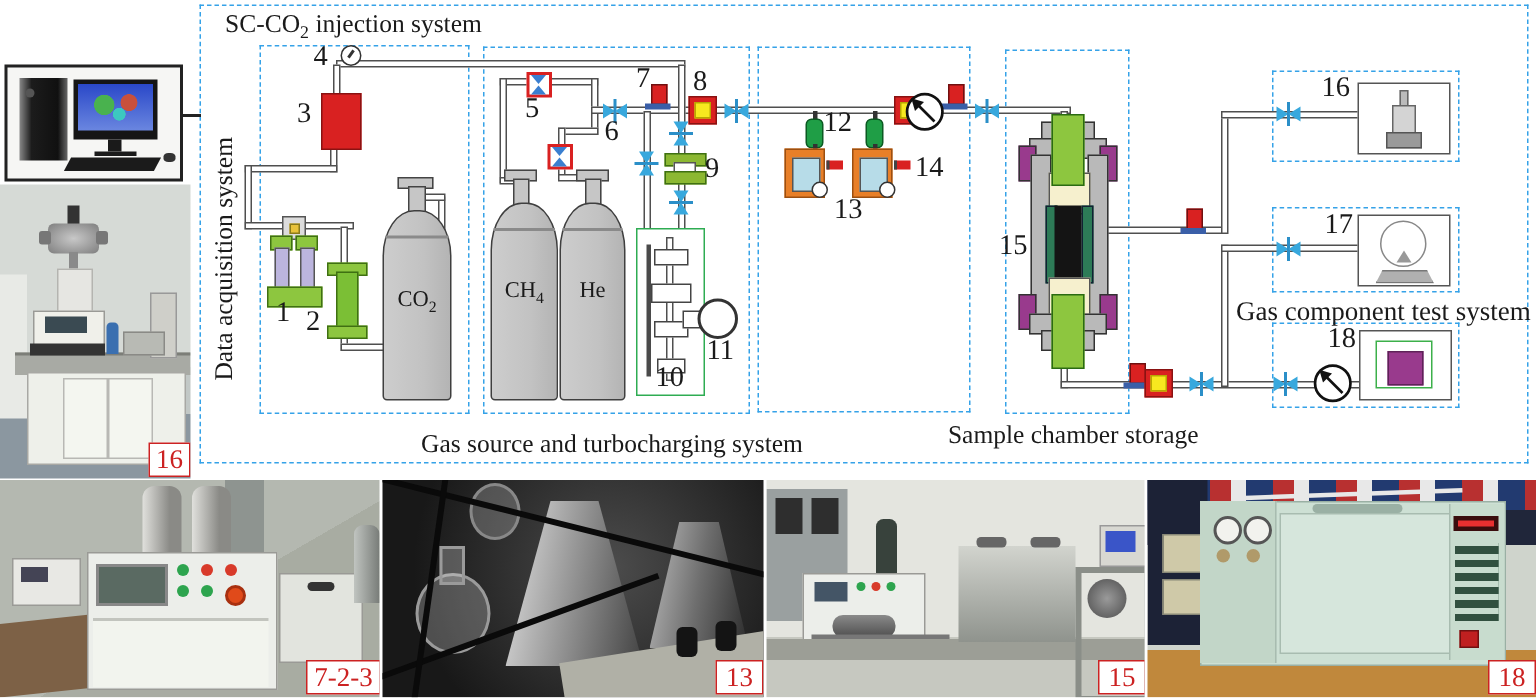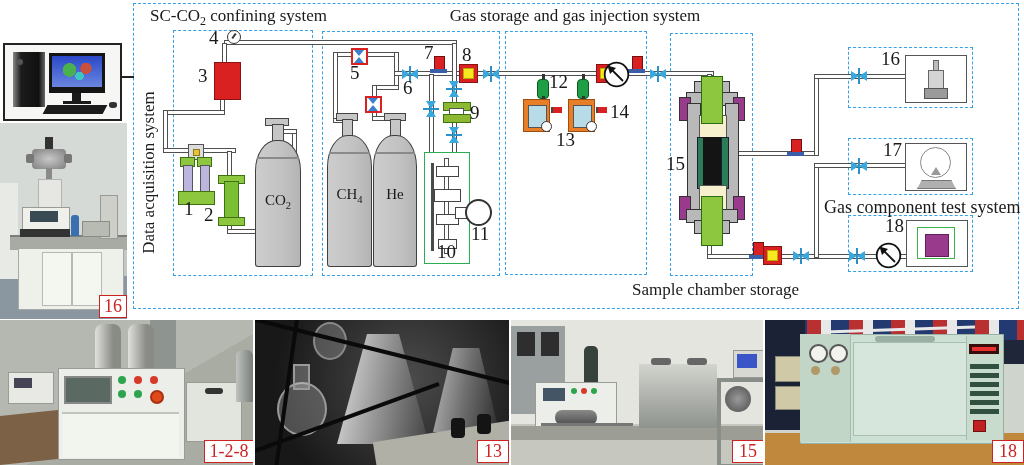--- a/index.html
+++ b/index.html
@@ -54,23 +54,23 @@
   <div class="dash" style="left:133px;top:3px;width:886px;height:306px"></div>
 
   <div class="dash" style="left:173px;top:30px;width:140px;height:246px"></div>
   <div class="dash" style="left:322px;top:31px;width:178px;height:245px"></div>
   <div class="dash" style="left:505px;top:31px;width:142px;height:244px"></div>
   <div class="dash" style="left:670px;top:33px;width:83px;height:243px"></div>
   <div class="dash" style="left:848px;top:47px;width:125px;height:61px"></div>
   <div class="dash" style="left:848px;top:138px;width:125px;height:57px"></div>
   <div class="dash" style="left:848px;top:215px;width:125px;height:57px"></div>
 
-  <div class="ttl" style="left:150px;top:6px"><span>SC-CO</span><sub>2</sub><span> confining system</span></div>
-  <div class="ttl" style="left:425px;top:6px;width:300px">Gas storage and gas injection system</div>
+  <div class="ttl" style="left:150px;top:6px"><span>SC-CO</span><sub>2</sub><span> injection system</span></div>
   <div class="ttl" style="left:824px;top:197px;width:180px;font-size:18px">Gas component test system</div>
+  <div class="ttl" style="left:258px;top:286px;width:300px">Gas source and turbocharging system</div>
   <div class="ttl" style="left:628px;top:280px;width:175px">Sample chamber storage</div>
   <div class="ttl" style="left:29px;top:163px;width:240px;transform:rotate(-90deg)">Data acquisition system</div>
 
   <div class="p" style="left:224px;top:40px;width:233px;height:5px"></div>
   <div class="p" style="left:222px;top:43px;width:5px;height:21px"></div>
   <div class="p" style="left:220px;top:98px;width:5px;height:17px"></div>
   <div class="p" style="left:163px;top:110px;width:62px;height:5px"></div>
   <div class="p" style="left:163px;top:110px;width:5px;height:43px"></div>
   <div class="p" style="left:163px;top:148px;width:73px;height:5px"></div>
   <div class="p" style="left:227px;top:151px;width:5px;height:27px"></div>
@@ -308,21 +308,21 @@
     <div class="f" style="left:118px;top:56px;width:8px;height:8px;border-radius:50%;background:#2da44e"></div>
     <div class="f" style="left:134px;top:56px;width:8px;height:8px;border-radius:50%;background:#d83a2a"></div>
     <div class="f" style="left:150px;top:56px;width:8px;height:8px;border-radius:50%;background:#d83a2a"></div>
     <div class="f" style="left:118px;top:70px;width:8px;height:8px;border-radius:50%;background:#2da44e"></div>
     <div class="f" style="left:134px;top:70px;width:8px;height:8px;border-radius:50%;background:#2da44e"></div>
     <div class="f" style="left:150px;top:70px;width:10px;height:10px;border-radius:50%;background:#e04a1a;border:2px solid #a83010"></div>
     <div class="f" style="left:62px;top:92px;width:117px;height:44px;background:#f2f4ee;border-top:2px solid #c2c4be"></div>
     <div class="f" style="left:186px;top:62px;width:54px;height:58px;background:#e2e4de;border:1px solid #9a9a96"></div>
     <div class="f" style="left:205px;top:68px;width:18px;height:6px;background:#333;border-radius:3px"></div>
     <div class="f" style="left:236px;top:30px;width:17px;height:52px;background:linear-gradient(90deg,#c0c4c0,#787c78);border-radius:6px 6px 0 0"></div>
-    <div class="plabel" style="left:204px;top:120px;width:48px;height:21px">1-2-8</div>
+    <div class="plabel" style="left:204px;top:120px;width:48px;height:21px">7-2-3</div>
   </div>
 
   <div class="photo" style="left:255px;top:320px;width:254px;height:145px;background:radial-gradient(circle at 60% 40%,#4c4c4c,#181818 75%)">
     <div class="f" style="left:78px;top:14px;width:100px;height:110px;background:linear-gradient(100deg,#e8e8e8,#9a9a9a 45%,#3c3c3c);clip-path:polygon(34% 0,66% 0,96% 100%,4% 100%)"></div>
     <div class="f" style="left:178px;top:28px;width:66px;height:84px;background:linear-gradient(100deg,#bcbcbc,#6e6e6e 50%,#2c2c2c);clip-path:polygon(30% 0,70% 0,100% 100%,0 100%)"></div>
     <div class="f" style="left:22px;top:62px;width:46px;height:50px;background:rgba(220,220,220,.28);border:2px solid #9a9a9a;border-radius:50%"></div>
     <div class="f" style="left:38px;top:44px;width:13px;height:22px;background:rgba(220,220,220,.3);border:2px solid #9a9a9a"></div>
     <div class="f" style="left:58px;top:2px;width:30px;height:34px;background:rgba(220,220,220,.25);border:2px solid #888;border-radius:50%"></div>
     <div class="f" style="left:-10px;top:30px;width:280px;height:4px;background:#0a0a0a;transform:rotate(14deg)"></div>
     <div class="f" style="left:-10px;top:96px;width:200px;height:4px;background:#0a0a0a;transform:rotate(-20deg)"></div>

